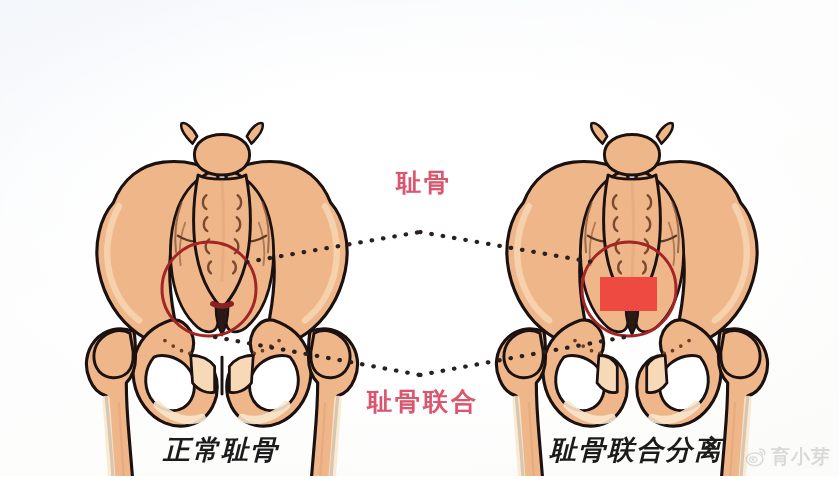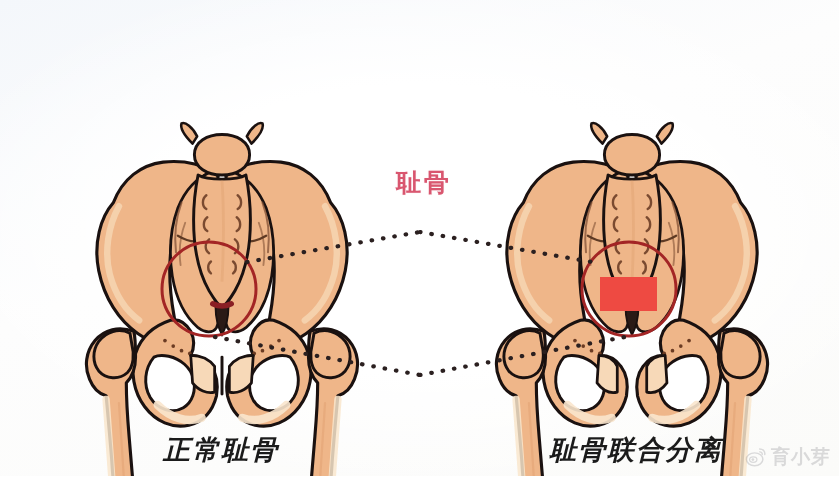--- a/index.html
+++ b/index.html
@@ -306,20 +306,21 @@
     </g>
 
     <g stroke="#2b2020" stroke-width="4.2" stroke-linecap="round" stroke-dasharray="0.5 11" fill="none">
       <path d="M 215 337 L 420 375"></path>
       <path d="M 420 375 L 625 337"></path>
     </g>
   </svg>
 
   <div class="label" id="label-pubic-bone">耻骨</div>
 
+  <div class="label" id="label-pubic-symphysis">耻骨联合</div>
 
   <div class="caption" id="caption-normal">正常耻骨</div>
 
   <div class="caption" id="caption-separated">耻骨联合分离</div>
 
   <div id="watermark">
     <svg class="wm-logo" width="22" height="22" viewBox="0 0 24 24">
       <ellipse cx="10.5" cy="14.5" rx="9" ry="7" fill="none" stroke="#8d8d93" stroke-width="1.6"></ellipse>
       <ellipse cx="9" cy="14.8" rx="4" ry="3" fill="none" stroke="#8d8d93" stroke-width="1.4"></ellipse>
       <circle cx="8.6" cy="14.8" r="1.5" fill="#8d8d93"></circle>

